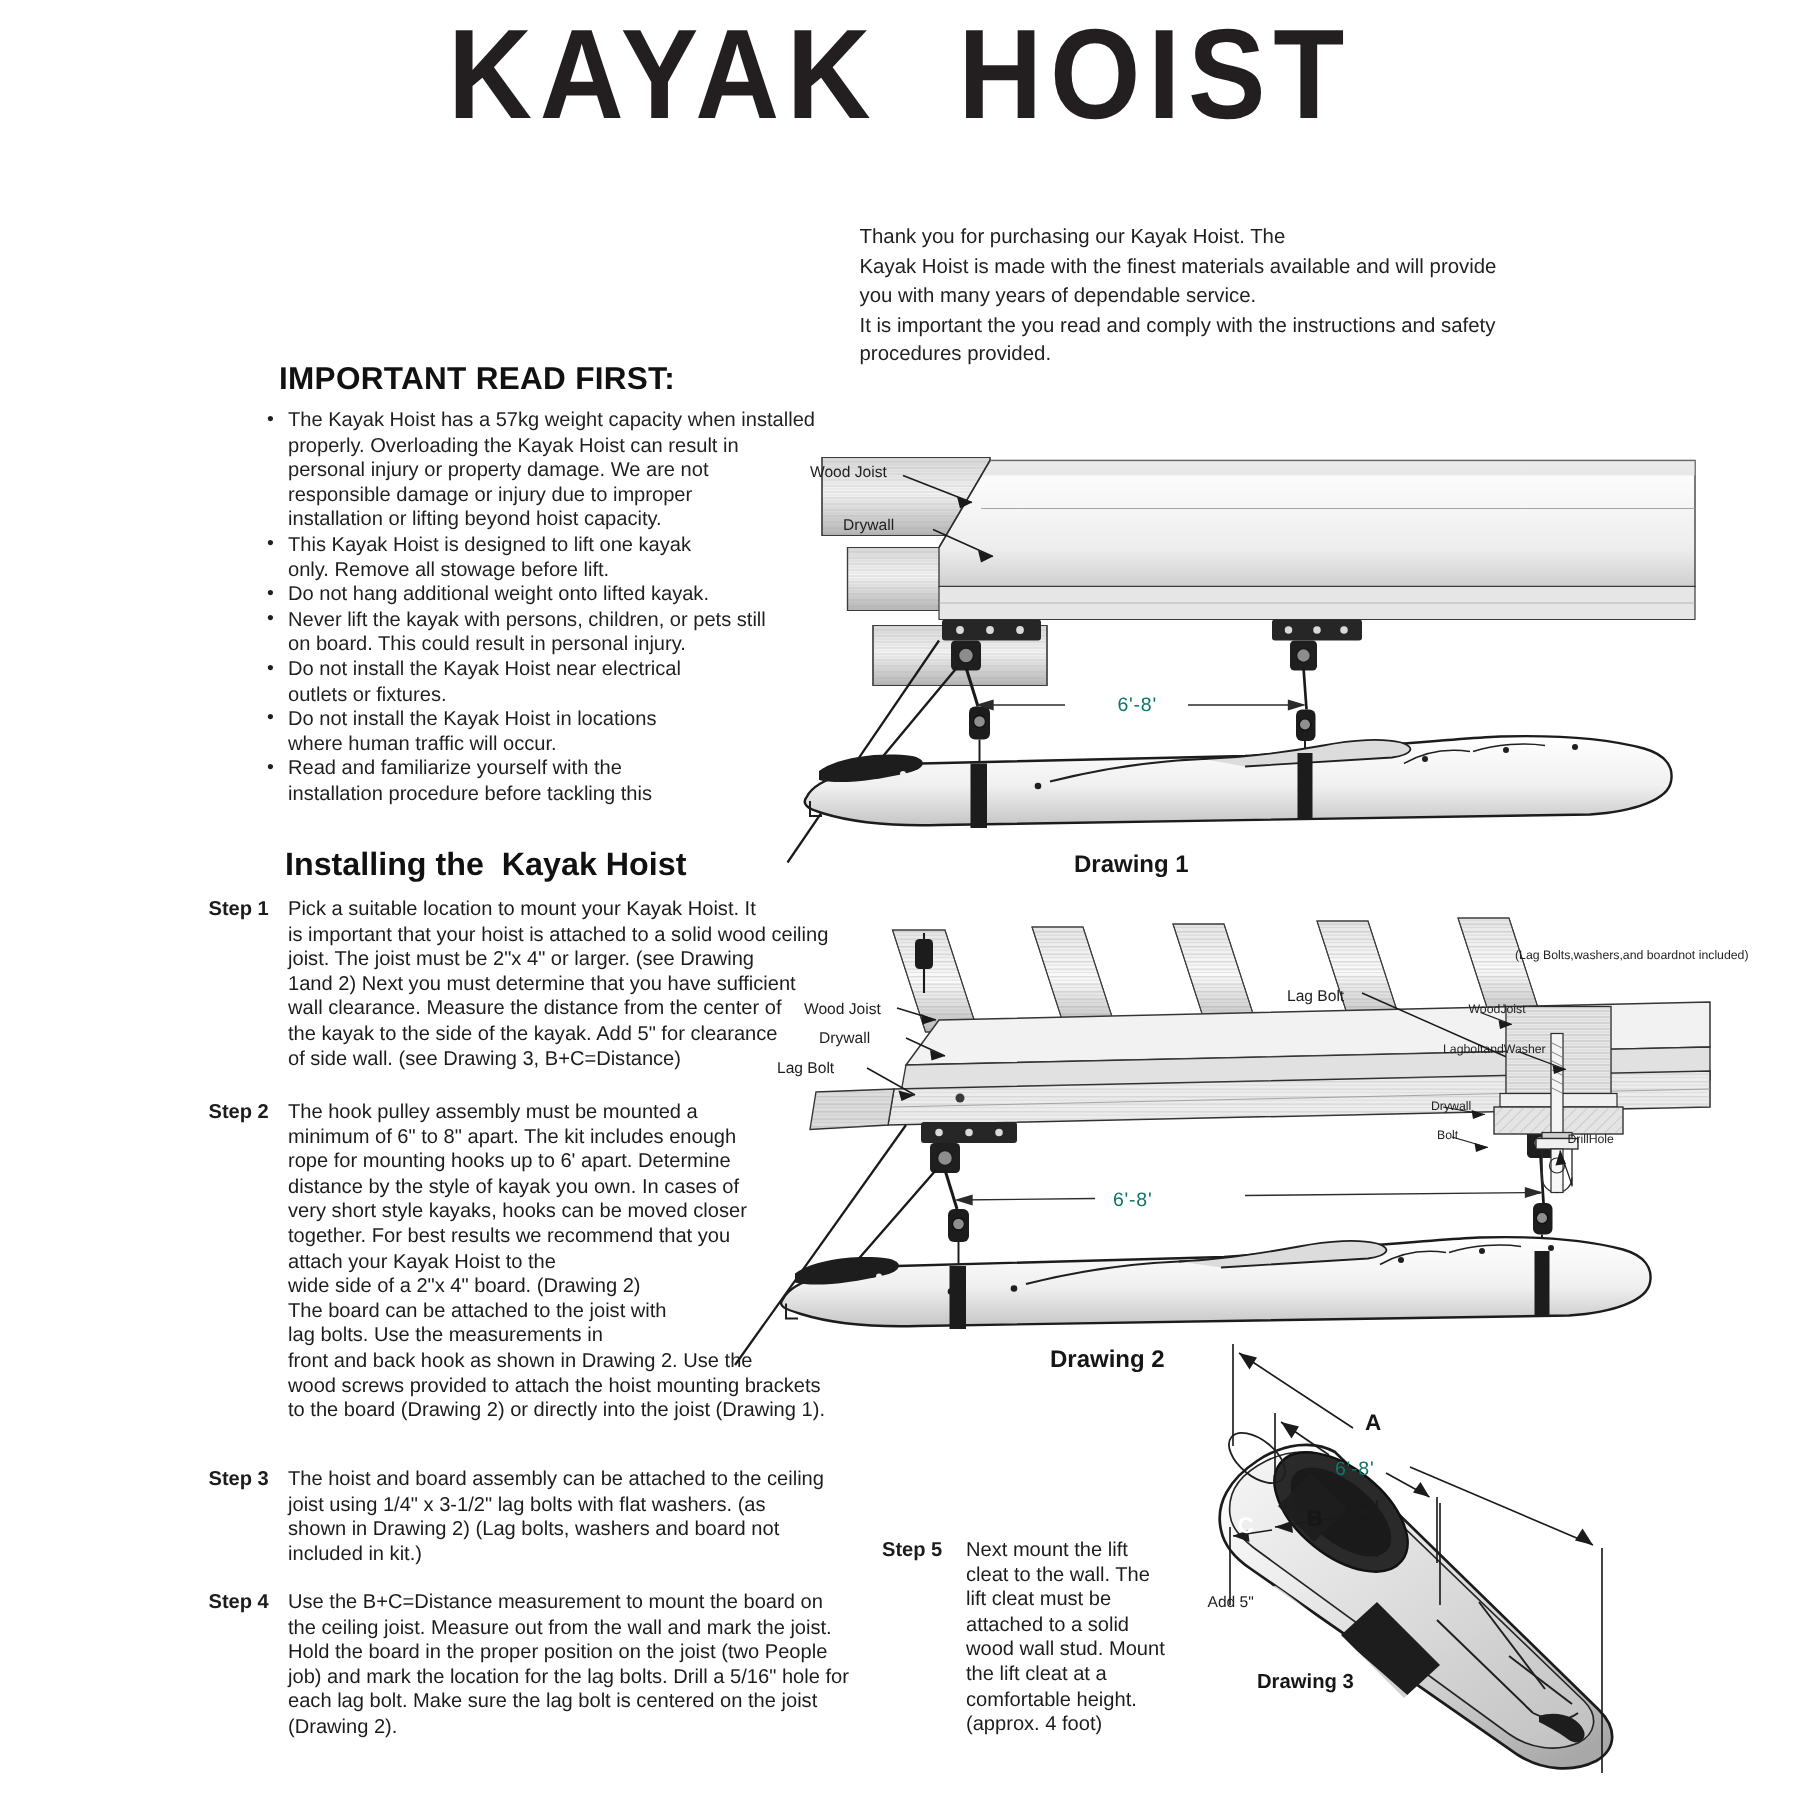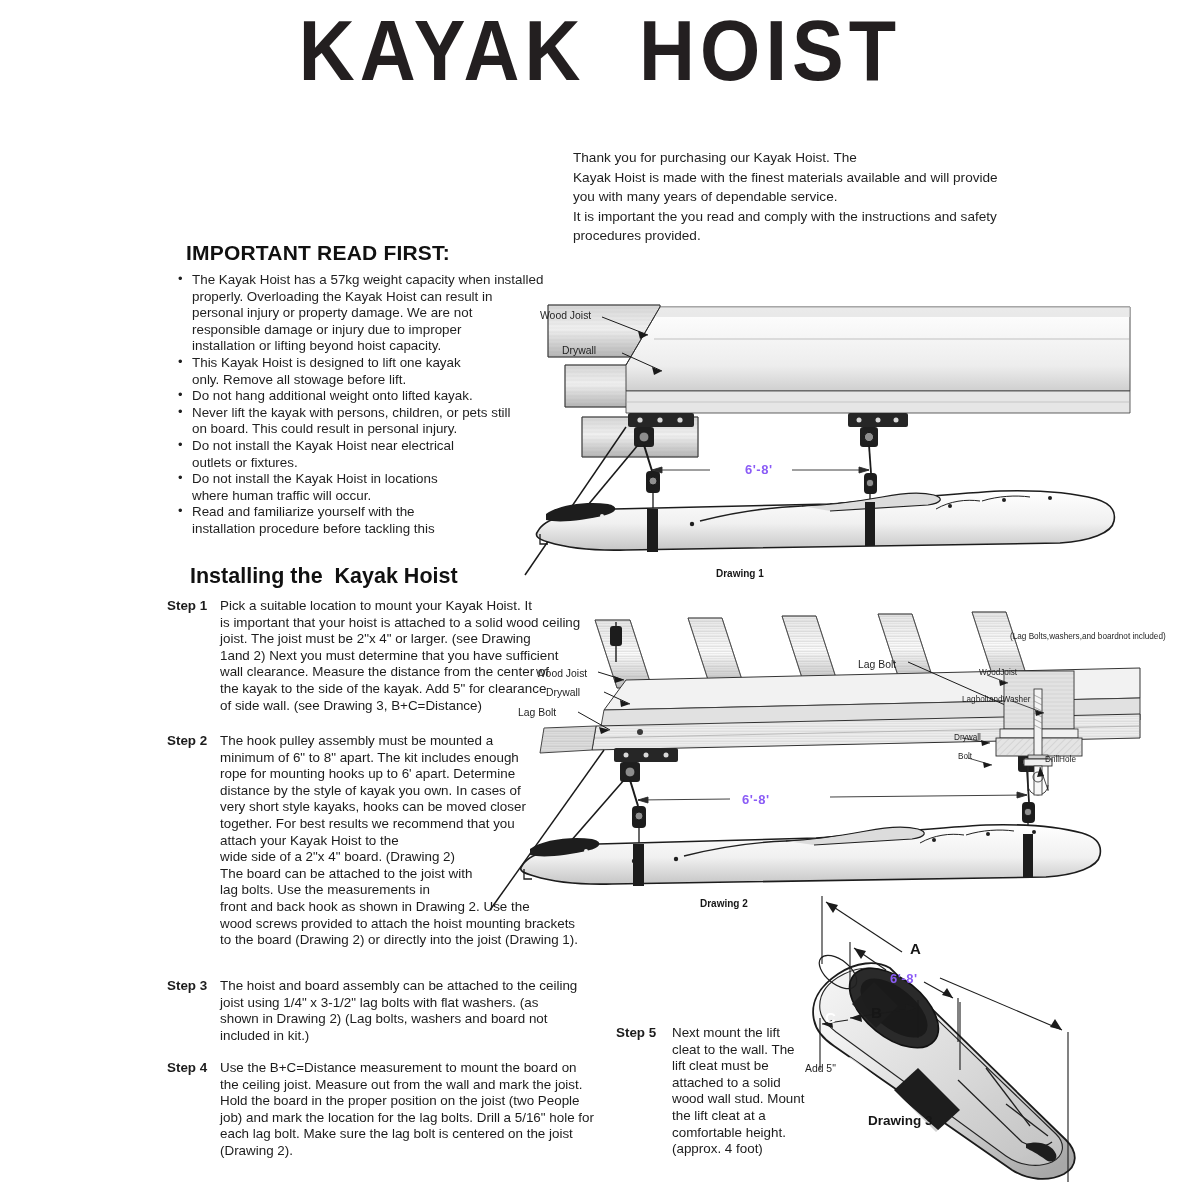--- a/index.html
+++ b/index.html
@@ -39,40 +39,40 @@
   ul.bullets li{
     position:relative;padding-left:16px;margin:0 0 0 0;
     font-size:13.4px;line-height:16.6px;color:#1f1f1f;
   }
   ul.bullets li:before{
     content:"•";position:absolute;left:2px;top:-1px;font-size:13px;
   }
   ul.bullets li span.l{display:block;white-space:nowrap;}
 
   
-  .step{position:absolute;margin-left:28px;}
+  .step{position:absolute;}
   .step .lbl{
     position:absolute;left:0;top:0;font-weight:bold;font-size:13.4px;
     line-height:16.6px;white-space:nowrap;
   }
   .step .body{margin-left:53px;font-size:13.4px;line-height:16.6px;}
   .step .body span.l{display:block;white-space:nowrap;}
   #step1{left:139px;top:598px;width:420px;}
   #step2{left:139px;top:733px;width:430px;}
   #step3{left:139px;top:978px;width:430px;}
   #step4{left:139px;top:1060px;width:430px;}
   #step5{left:588px;top:1025px;width:200px;}
   #step5 .body{margin-left:56px;}
 
   
   .dwg{position:absolute;}
-  .cap{position:absolute;font-weight:bold;font-size:10px;color:#161616;white-space:nowrap;}
+  .cap{position:absolute;font-weight:bold;font-size:16px;color:#161616;white-space:nowrap;}
   .lead{position:absolute;font-size:10.4px;color:#1f1f1f;white-space:nowrap;line-height:11px;}
   .lead.sm{font-size:8.2px;line-height:9.2px;}
-  .dim{position:absolute;font-size:13px;font-weight:bold;color:#8b5cf6;white-space:nowrap;letter-spacing:.5px;}
+  .dim{position:absolute;font-size:13px;font-weight:normal;color:#0f766e;white-space:nowrap;letter-spacing:.5px;}
   .dimbig{position:absolute;font-size:15px;font-weight:bold;color:#161616;white-space:nowrap;}
   svg{display:block;overflow:visible;}
 </style>
 </head>
 <body>
 
 <div class="page">
 
   <div id="title">KAYAK  HOIST</div>
 
@@ -573,15 +573,15 @@
 
       <line x1="170" y1="112" x2="170" y2="180" stroke="#1b1b1b" stroke-width="1.1"></line>
     </svg>
   </div>
 
   <div class="dimbig" style="left:910px;top:940px;">A</div>
   <div class="dim" style="left:890px;top:971px;">6'-8'</div>
   <div class="dimbig" style="left:871px;top:1004px;">B</div>
   <div class="dimbig" style="left:825px;top:1009px;color:#fff;">C</div>
   <div class="lead" style="left:805px;top:1063px;">Add 5"</div>
-  <div class="cap" style="left:840px;top:1113px;font-size:13.5px;padding-left:28px;">Drawing 3</div>
+  <div class="cap" style="left:810px;top:1113px;font-size:13.5px;padding-left:28px;">Drawing 3</div>
 
 </div>
 
 </body></html>

